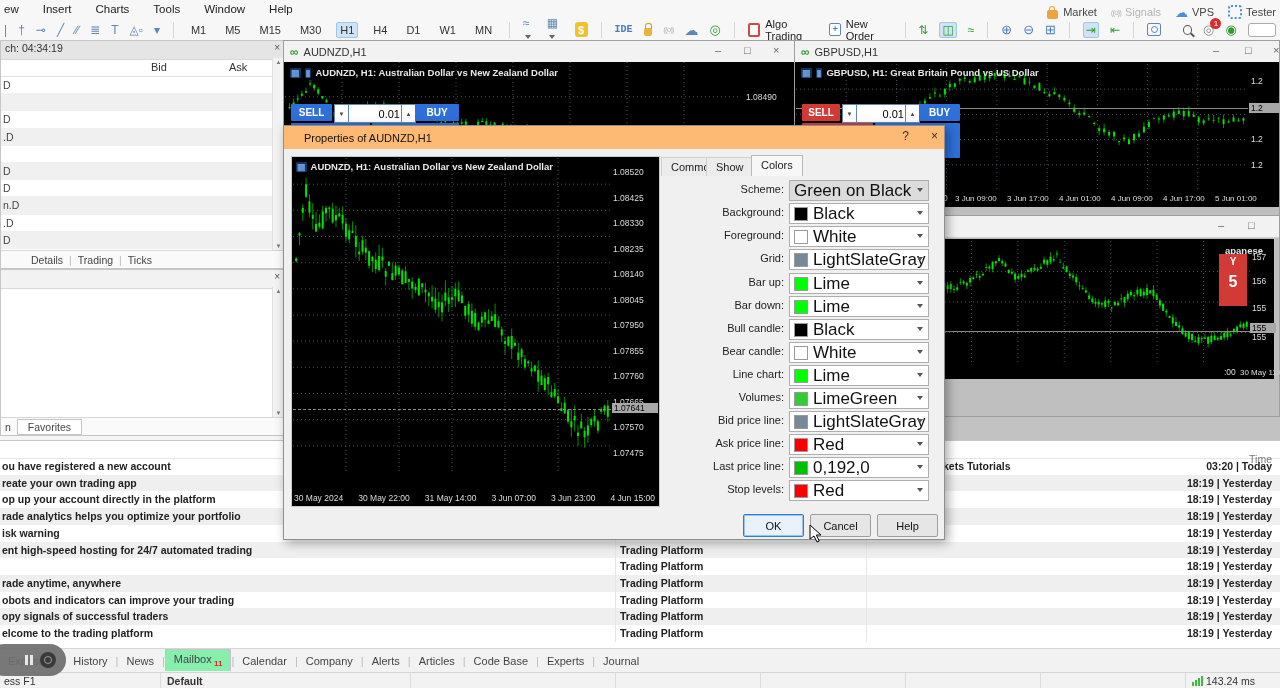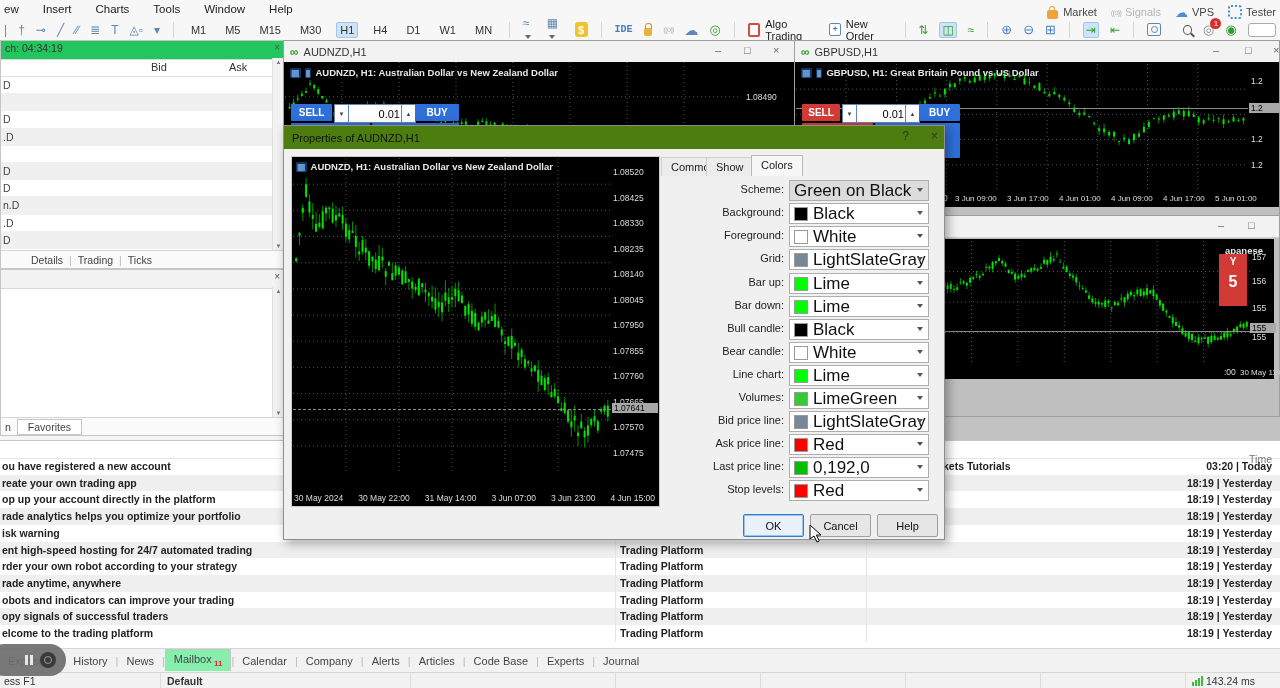--- a/index.html
+++ b/index.html
@@ -32,21 +32,21 @@
   .cam{width:14px;height:11px;border:1.5px solid #5f87b5;border-radius:2px;position:relative;}
   .cam:after{content:'';position:absolute;left:3px;top:1.5px;width:5px;height:5px;border:1.5px solid #5f87b5;border-radius:50%;}
   .mag{width:8px;height:8px;border:1.8px solid #555;border-radius:50%;position:relative;}
   .mag:after{content:'';position:absolute;width:5px;height:2px;background:#555;transform:rotate(45deg);right:-4px;bottom:-2px;}
   .bell{position:relative;color:#8a8a8a;font-size:13px;}
   .badge{position:absolute;top:-4px;right:-7px;background:#d92c2c;color:#fff;border-radius:50%;width:11px;height:11px;font-size:8px;display:flex;align-items:center;justify-content:center;}
   .commu{color:#2f9e2f;font-size:13px;}
   .battery{width:30px;height:12px;border:1px solid #aaa;border-radius:3px;background:#fff;}
   
   .panel{position:absolute;background:#fff;border:1px solid #c6c6c6;}
-  .ptitle{height:16px;background:#22c55e;border-bottom:1px solid #d0d8e4;font-size:10.5px;color:#333;padding:1px 4px;position:relative;}
+  .ptitle{height:16px;background:#e5e5e5;border-bottom:1px solid #d0d8e4;font-size:10.5px;color:#333;padding:1px 4px;position:relative;}
   .pclose{position:absolute;right:4px;top:1px;color:#555;font-size:10px;}
   .mwhead{height:16px;border-bottom:1px solid #e0e0e0;position:relative;color:#333;}
   .mwrow{height:16.2px;border-bottom:1px solid #f0f0f0;font-size:10.5px;color:#444;padding-left:2px;line-height:16px;}
   .mwrow.alt{background:#f0f0f0;}
   .ptabs{position:absolute;bottom:0;left:0;right:0;height:17px;border-top:1px solid #d6d6d6;background:#fafafa;display:flex;align-items:center;gap:6px;padding-left:30px;font-size:10.5px;color:#444;}
   .navitem{height:16.6px;font-size:10.5px;color:#333;line-height:16.6px;padding-left:2px;}
   .sb{position:absolute;width:11px;background:#f2f2f2;border-left:1px solid #e0e0e0;}
   .sarr{position:absolute;left:1px;width:9px;text-align:center;font-size:6px;color:#777;}
   
   .mdi{position:absolute;left:283px;top:40px;width:997px;height:400px;background:#c2c2c2;}
@@ -93,21 +93,21 @@
   .grysig{color:#b5b5b5;}
   .vpscloud{color:#4a8fd4;font-size:13px;}
   .testico{display:inline-block;width:10px;height:10px;border:2px dotted #4a8fd4;border-radius:3px;}
   
   .statusbar{position:absolute;left:0;top:672px;width:1280px;height:16px;background:#f2f2f2;border-top:1px solid #d6d6d6;font-size:10.5px;color:#333;}
   .scell{position:absolute;top:0;bottom:0;border-left:1px solid #dcdcdc;}
   .pingbars{position:absolute;display:flex;align-items:flex-end;gap:1px;}
   .pingbars i{display:block;width:2px;background:#3dbb3d;}
   
   .dialog{position:absolute;left:283px;top:125px;width:660px;height:413px;background:#f0f0f0;border:1px solid #8f8f8f;box-shadow:3px 3px 10px rgba(0,0,0,.35);z-index:10;}
-  .dtitle{height:23px;background:#4d7c0f;display:flex;align-items:center;padding-left:8px;font-size:11px;color:#111;}
+  .dtitle{height:23px;background:#fdba74;display:flex;align-items:center;padding-left:20px;font-size:11px;color:#111;}
   .dbtns{position:absolute;top:3px;right:6px;display:flex;gap:22px;color:#333;font-size:12px;}
   .dtab{position:absolute;font-size:11px;color:#222;padding:3px 9px;border:1px solid #d0d0d0;border-bottom:none;background:#ececec;}
   .dtab.on{background:#f7f7f7;border-color:#b9b9b9;z-index:2;padding-bottom:5px;}
   .frow-label{position:absolute;width:125px;text-align:right;font-size:11px;color:#222;}
   .fsel{position:absolute;width:134px;height:19px;background:#fff;border:1px solid #aeaeae;display:flex;align-items:center;gap:5px;padding-left:4px;font-size:17px;color:#111;}
   .fsel.plain{background:#dcdcdc;}
   .swatch{width:12px;height:12px;border:1px solid #9a9a9a;flex:none;}
   .fcaret{position:absolute;right:5px;top:7px;width:0;height:0;border-left:3.5px solid transparent;border-right:3.5px solid transparent;border-top:4.5px solid #555;}
   .dbtn{position:absolute;width:59px;height:21px;background:#e6e6e6;border:1px solid #9e9e9e;display:flex;align-items:center;justify-content:center;font-size:11px;color:#111;border-radius:2px;}
   .dbtn.focus{border:1px solid #2d7fd4;box-shadow:inset 0 0 0 1px #9cc3e8;background:#e9f1fa;}
@@ -1029,21 +1029,20 @@
           <span class="colsep" style="left: 866px;"></span>
         </div>
         <div class="mbrow alt" style="top: 100.5px;">
           <span class="mbsub">ent high-speed hosting for 24/7 automated trading</span>
           <span class="mbcat" style="left: 620px;">Trading Platform</span>
           <span class="mbtime">18:19 | Yesterday</span>
           <span class="colsep" style="left: 615px;"></span>
           <span class="colsep" style="left: 866px;"></span>
         </div>
         <div class="mbrow" style="top: 117.2px;">
-          <span class="mbsub">rder your own robot according to your strategy</span>
           <span class="mbcat" style="left: 620px;">Trading Platform</span>
           <span class="mbtime">18:19 | Yesterday</span>
           <span class="colsep" style="left: 615px;"></span>
           <span class="colsep" style="left: 866px;"></span>
         </div>
         <div class="mbrow alt" style="top: 133.9px;">
           <span class="mbsub">rade anytime, anywhere</span>
           <span class="mbcat" style="left: 620px;">Trading Platform</span>
           <span class="mbtime">18:19 | Yesterday</span>
           <span class="colsep" style="left: 615px;"></span>

